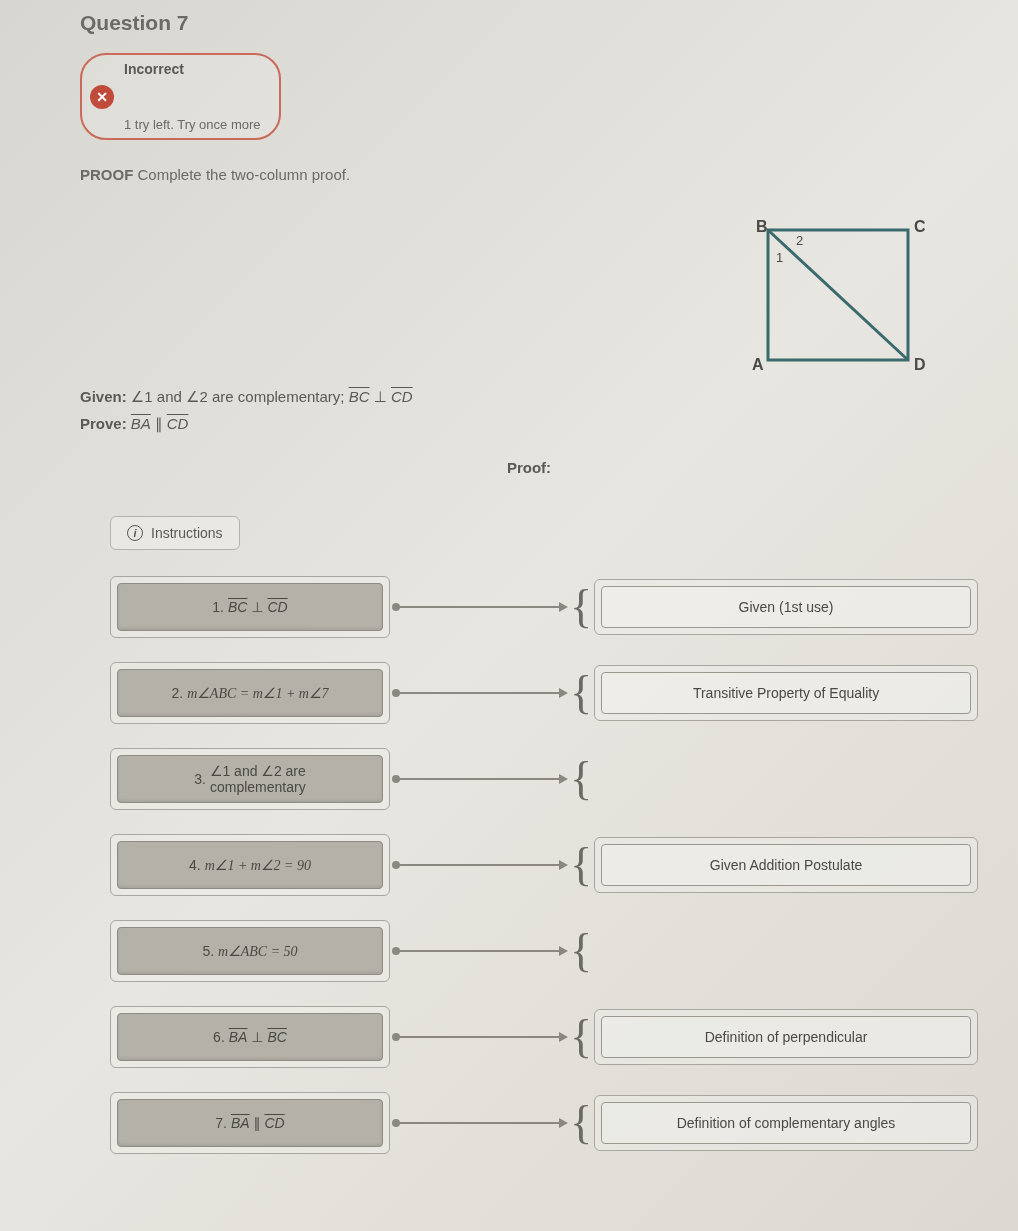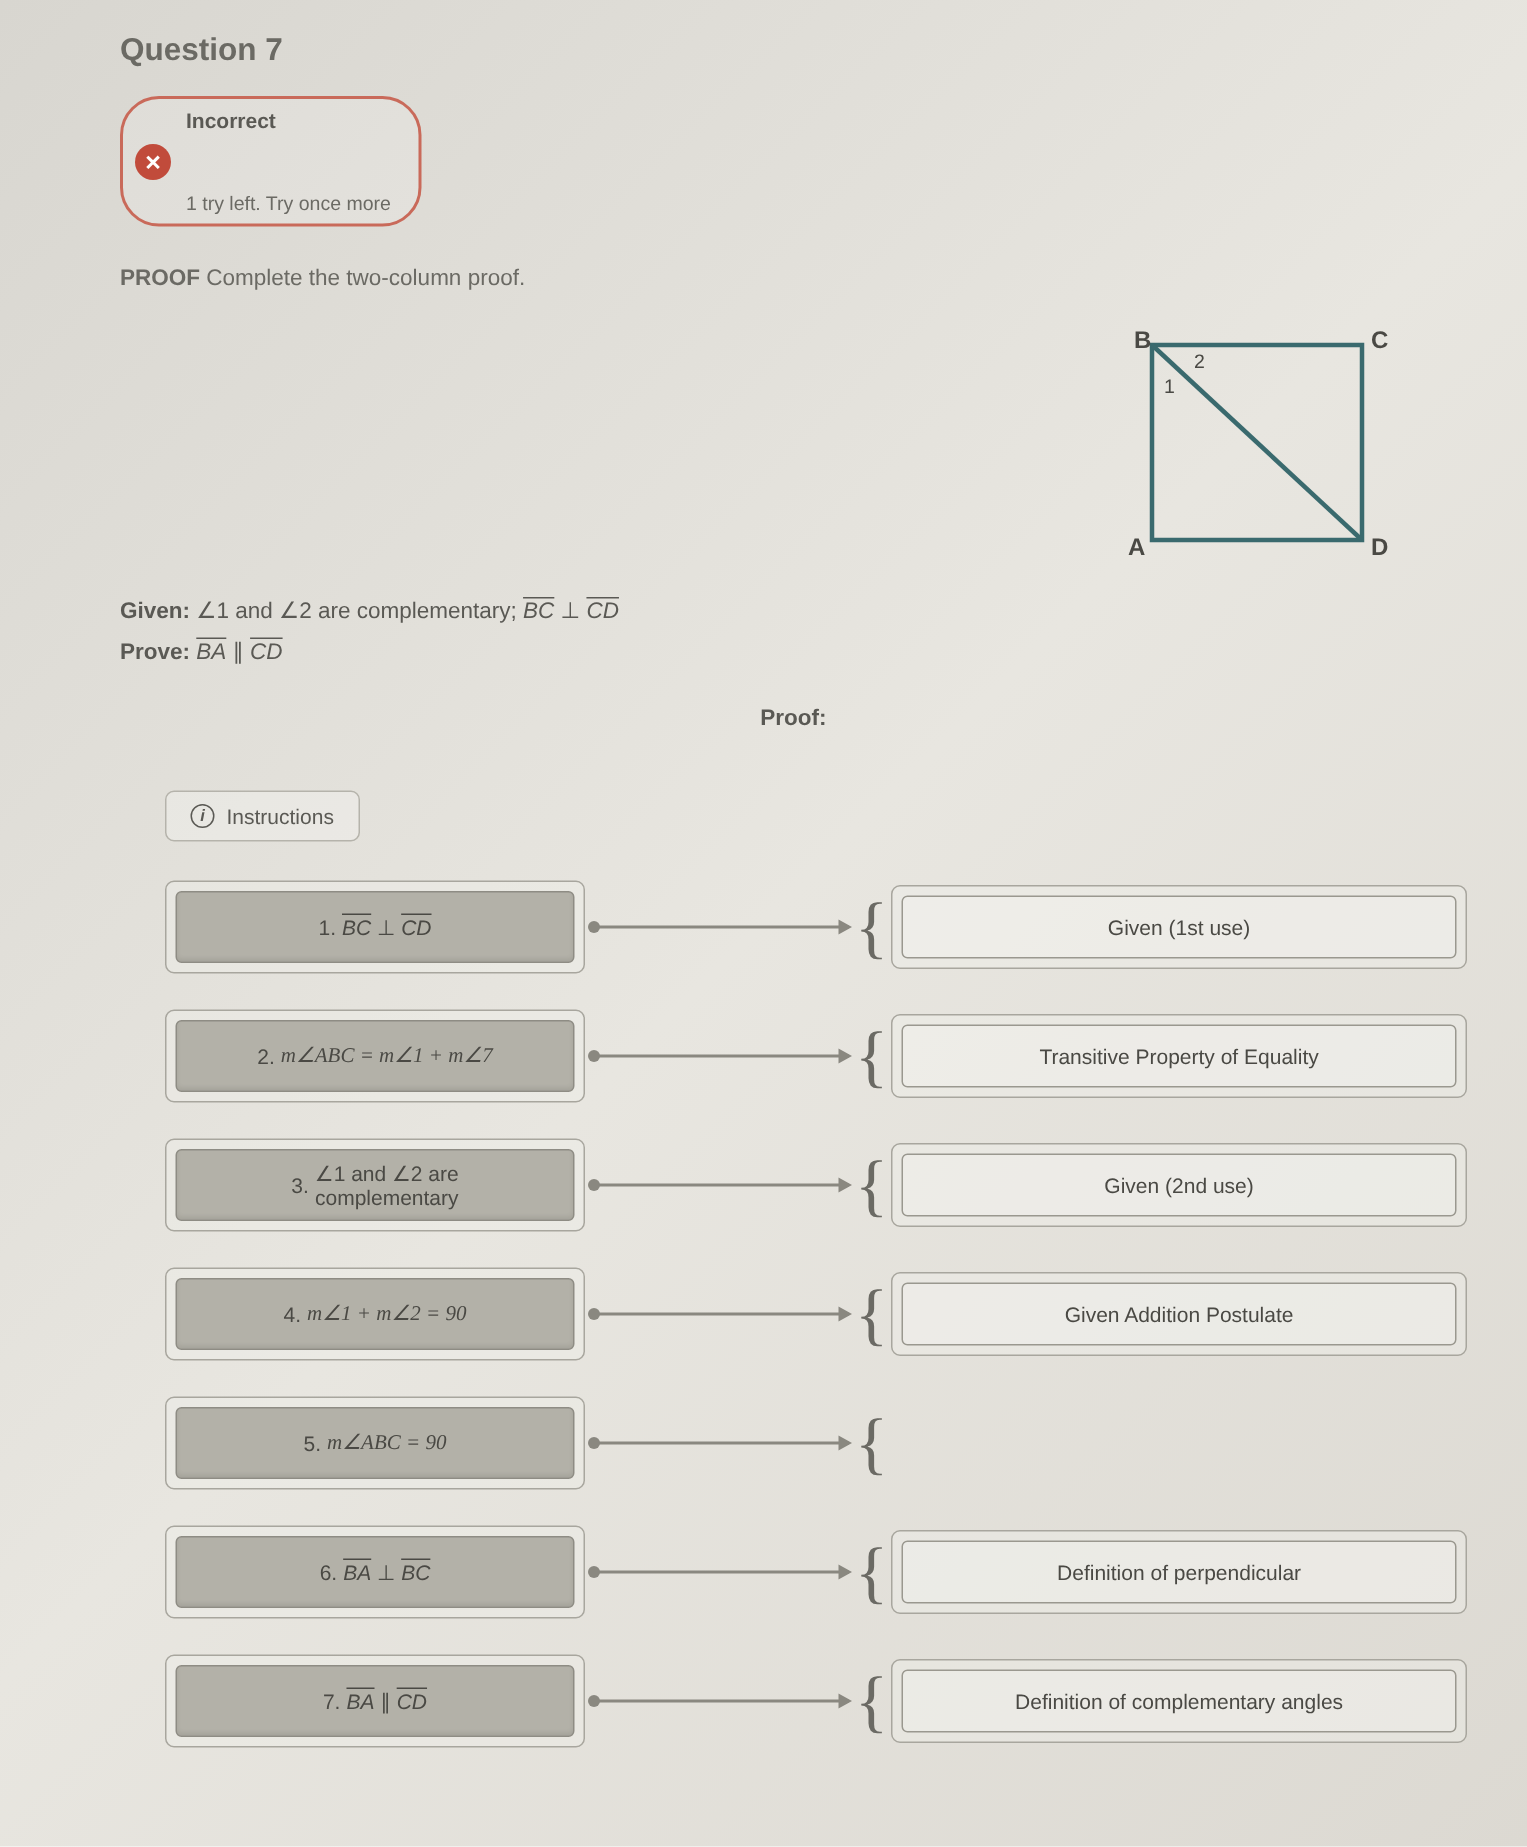--- a/index.html
+++ b/index.html
@@ -9,21 +9,21 @@
     width: 1018px;
     min-height: 1231px;
     padding: 0 40px 20px 80px;
     color: #5a5954;
     position: relative;
   }
   .q-title {
     font-size: 21px;
     font-weight: 600;
     color: #6b6a64;
-    padding-top: 22px;
+    padding-top: 11px;
   }
   .status-pill {
     display: inline-flex;
     align-items: center;
     border: 2px solid #c96a5a;
     border-radius: 26px;
     padding: 6px 18px 6px 8px;
     margin-top: 18px;
     background: rgba(255,255,255,0.15);
   }
@@ -241,42 +241,39 @@
     </div>
     <div class="proof-row">
       <div class="stmt-outer">
         <div class="stmt-inner">
           <span class="num">3.</span> 
           <span>∠1 and ∠2 are<br>complementary</span>
         </div>
       </div>
       <div class="connector"></div>
       <div class="bracket">{</div>
-      <div class="reason-outer">
-        <div class="reason-inner">Given (2nd use)</div>
-      </div>
     </div>
     <div class="proof-row">
       <div class="stmt-outer">
         <div class="stmt-inner">
           <span class="num">4.</span> 
           <span><span class="math">m∠1 + m∠2 = 90</span></span>
         </div>
       </div>
       <div class="connector"></div>
       <div class="bracket">{</div>
       <div class="reason-outer">
         <div class="reason-inner">Given Addition Postulate</div>
       </div>
     </div>
     <div class="proof-row">
       <div class="stmt-outer">
         <div class="stmt-inner">
           <span class="num">5.</span> 
-          <span><span class="math">m∠ABC = 90</span></span>
+          <span><span class="math">m∠ABC = 50</span></span>
         </div>
       </div>
       <div class="connector"></div>
       <div class="bracket">{</div>
     </div>
     <div class="proof-row">
       <div class="stmt-outer">
         <div class="stmt-inner">
           <span class="num">6.</span> 
           <span><span class="overline">BA</span> ⊥ <span class="overline">BC</span></span>

